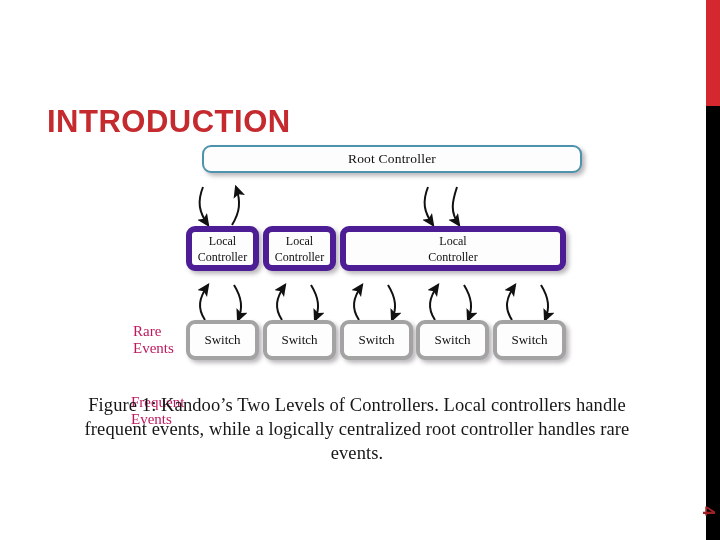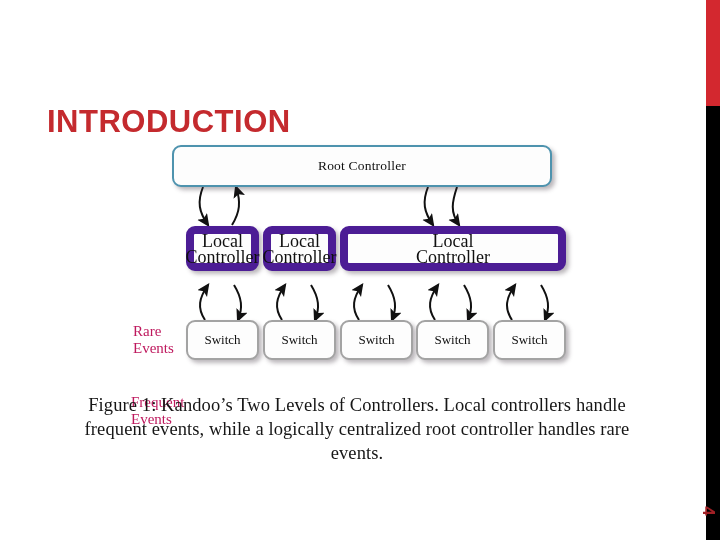--- a/index.html
+++ b/index.html
@@ -113,26 +113,26 @@
     font-family: "Liberation Serif", serif;
     color: #101010;
     box-shadow: 3px 3px 4px rgba(60,50,60,0.35);
   }
   .node-root {
     border: 2px solid #4E93AE;
     font-size: 13.5px;
     letter-spacing: 0.2px;
   }
   .node-local {
-    border: 8px solid #4c1d95;
-    font-size: 18px;
+    border: 6px solid #4c1d95;
+    font-size: 12px;
     line-height: 16px;
   }
   .node-switch {
-    border: 2px solid #a3a3a3;
+    border: 4px solid #a3a3a3;
     font-size: 13px;
   }
 
   
   #figure-caption {
     position: absolute;
     left: 77px;
     top: 263px;
     width: 560px;
     font-family: "Liberation Serif", serif;
@@ -193,21 +193,21 @@
 
       <div class="level-label" id="label-rare">
         <span>Rare</span><br>
         <span>Events</span>
       </div>
       <div class="level-label" id="label-frequent">
         <span>Frequent</span><br>
         <span>Events</span>
       </div>
 
-      <div class="node node-root" style="left:172px; top:15px; width:380px; height:42px;">
+      <div class="node node-root" style="left:202px; top:15px; width:380px; height:28px;">
         <span>Root Controller</span>
       </div>
 
       <div class="node node-local" style="left:186px; top:96px; width:73px; height:45px;">
         <span>
           <span>Local</span><br>
           <span>Controller</span>
         </span>
       </div>
       <div class="node node-local" style="left:263px; top:96px; width:73px; height:45px;">

